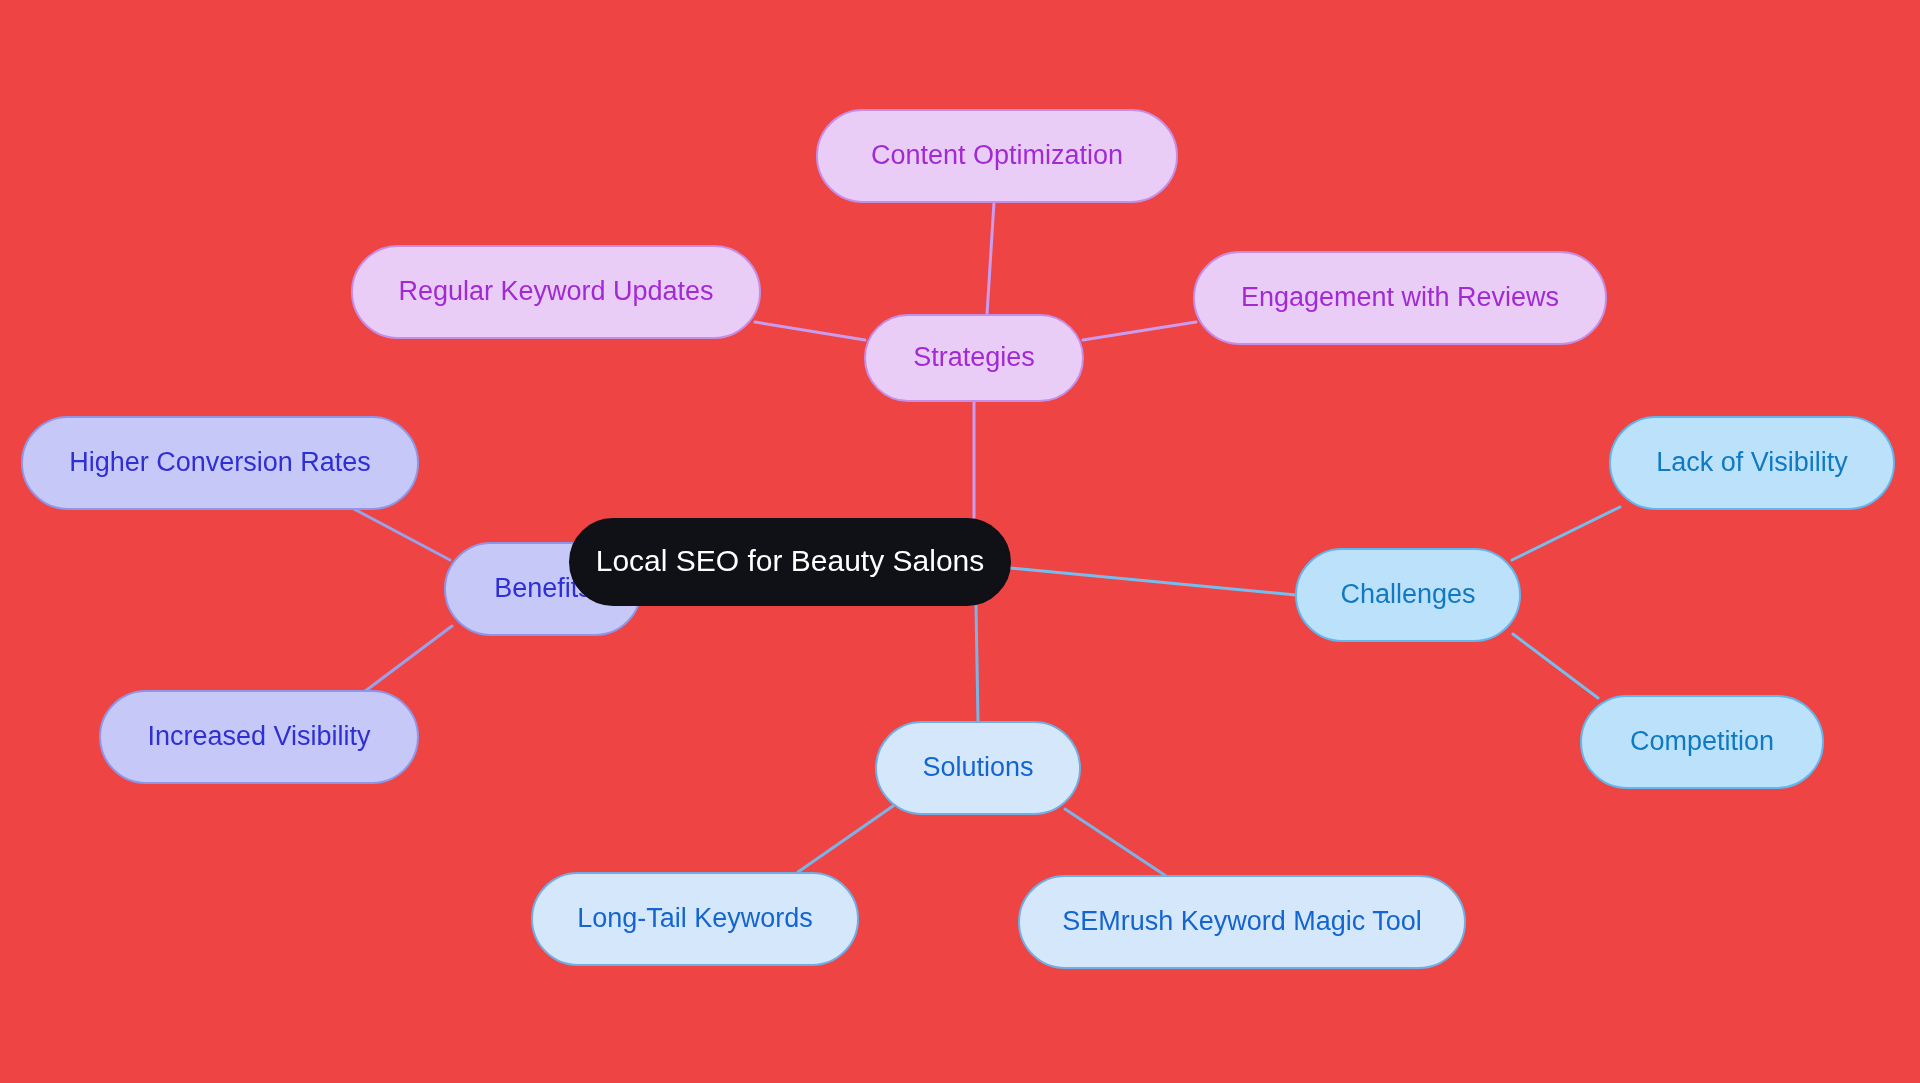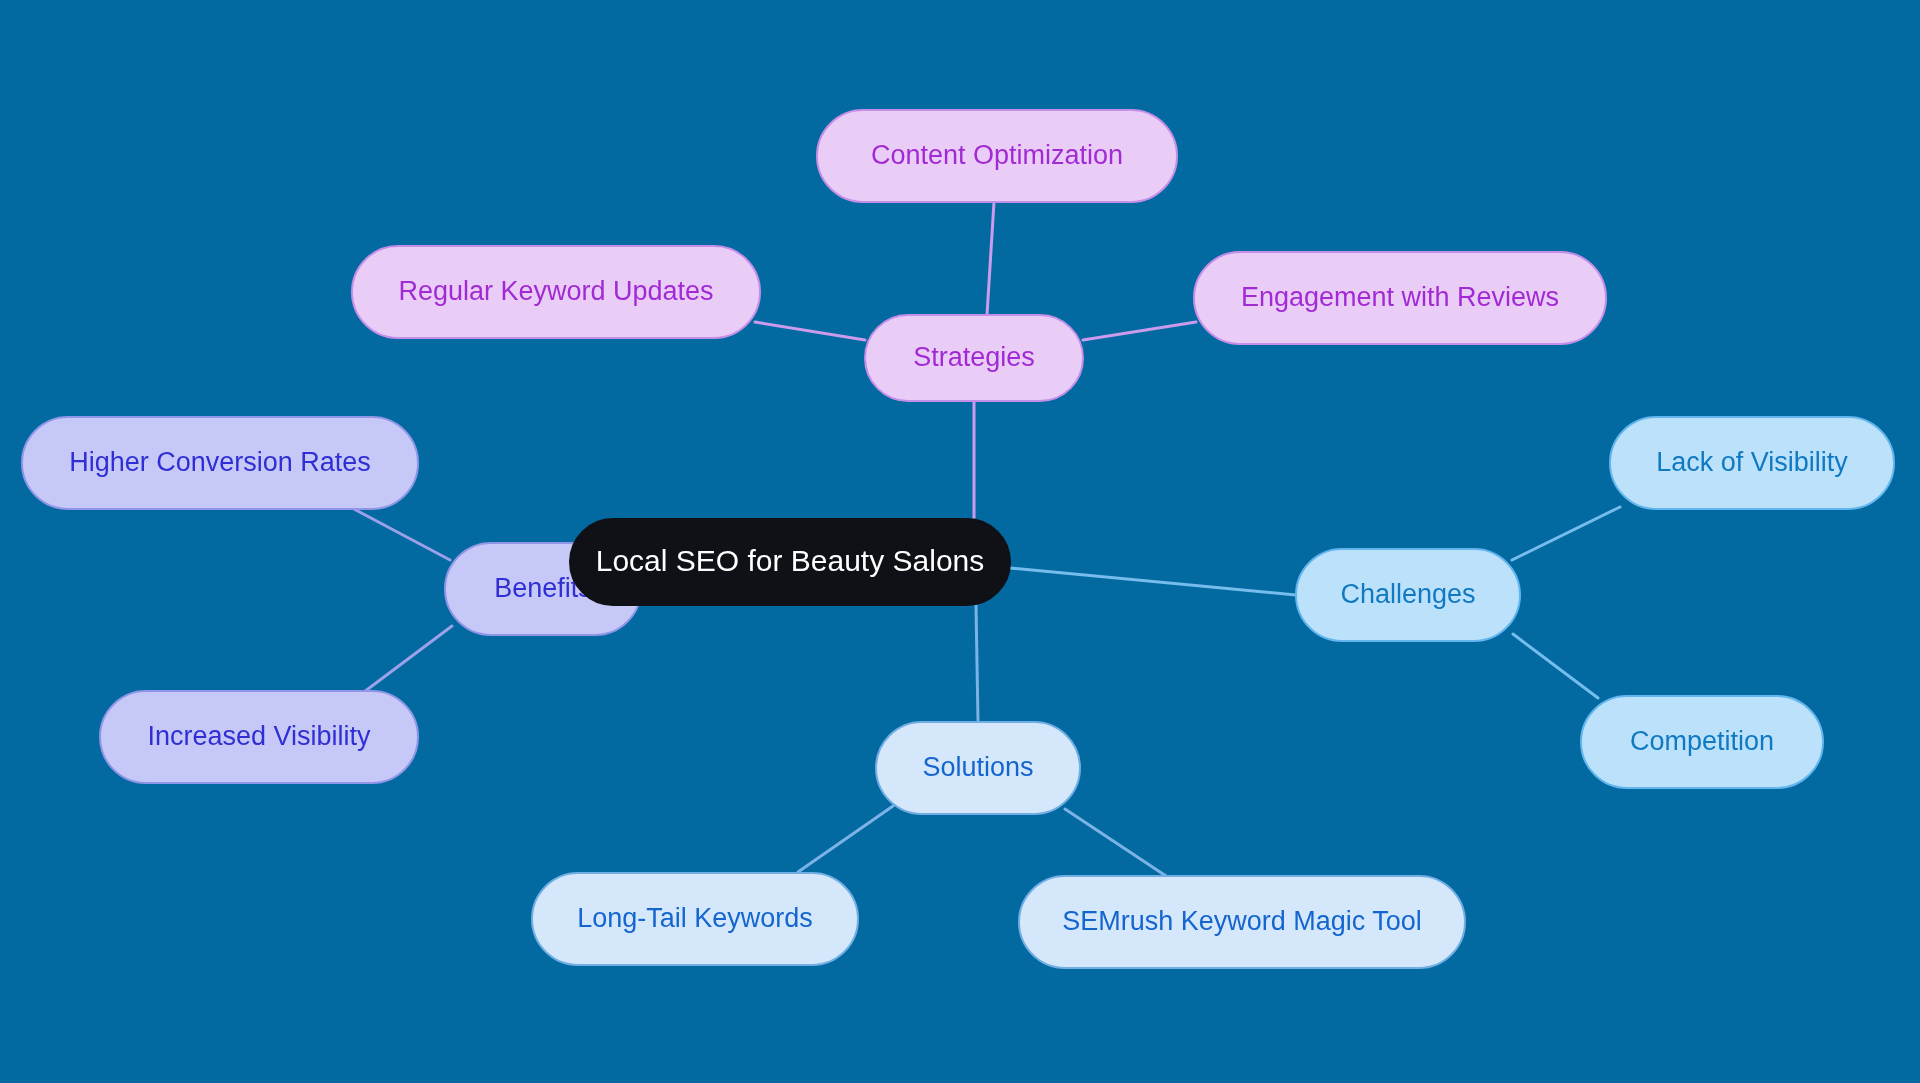--- a/index.html
+++ b/index.html
@@ -10,21 +10,21 @@
   body {
     width: 1920px;
     height: 1083px;
     overflow: hidden;
     font-family: "Liberation Sans", sans-serif;
   }
   #mindmap-root {
     position: relative;
     width: 1920px;
     height: 1083px;
-    background: #0369a1;
+    background: #ef4444;
   }
   svg.mindmap-canvas {
     position: absolute;
     top: 0;
     left: 0;
     width: 1920px;
     height: 1083px;
     display: block;
   }
   .edge-line {

